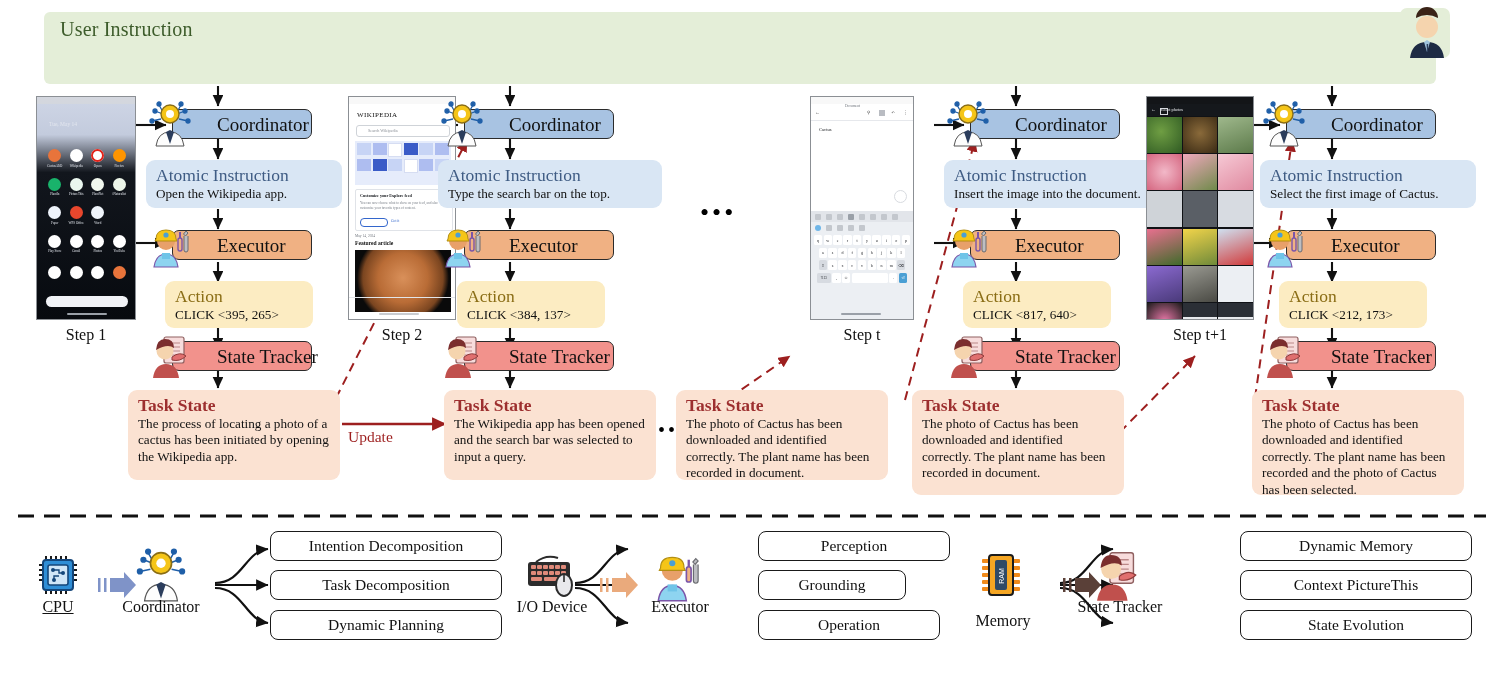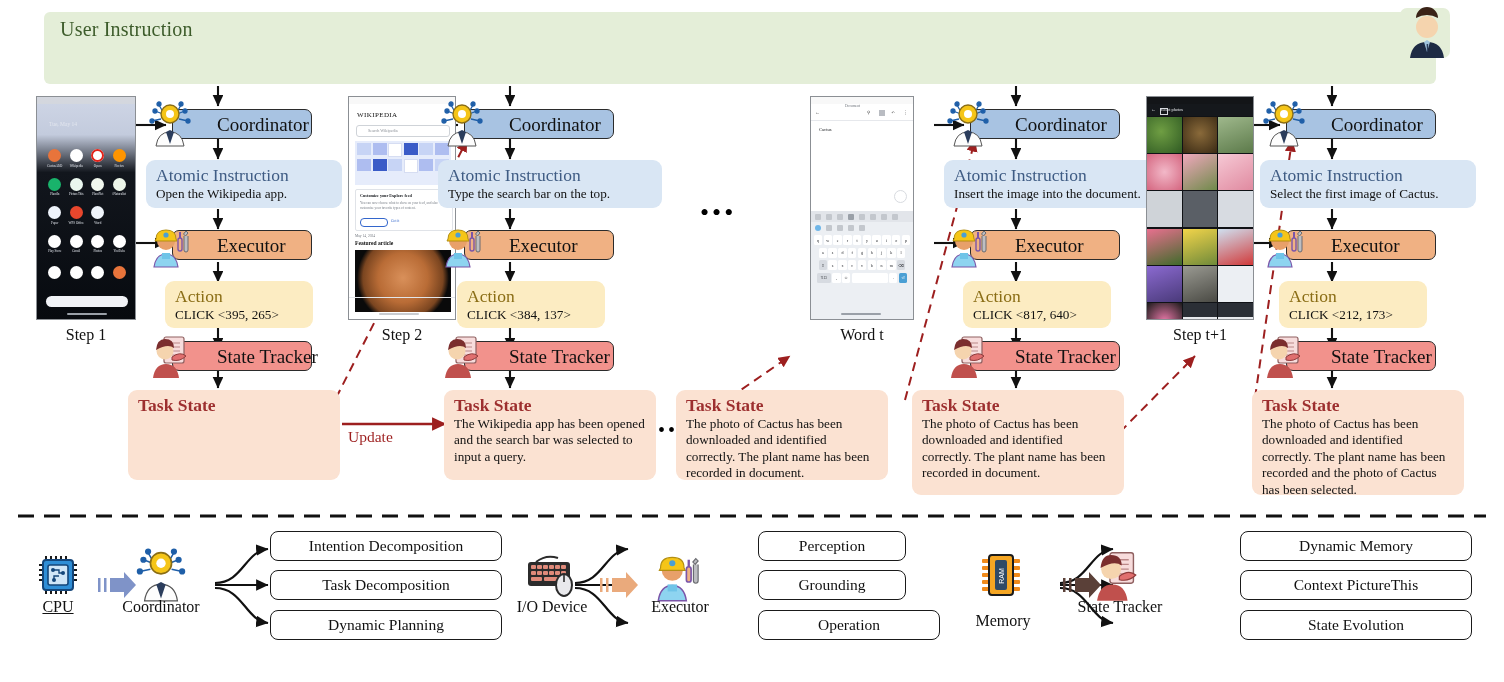--- a/index.html
+++ b/index.html
@@ -356,20 +356,21 @@
     <path d="M6 45 q2 -14 13 -14 q11 0 13 14 z" fill="#c0504d"></path>
     <circle cx="18" cy="18" r="8.5" fill="#f5d4ae"></circle>
     <path d="M9 17 q1 -11 9 -11 q9 0 9 9 q-6 -5 -18 2z" fill="#7b2e2e"></path>
     <path d="M25 24 q8 -6 14 -1 q-6 6 -14 4z" fill="#e06f6f" stroke="#8f3b3b" stroke-width="1"></path>
   </svg>
   <span class="role-label">State Tracker</span>
 </div>
 
 <div class="panel state" style="left:128px;top:390px;width:212px;height:90px;">
   <div class="p-title">Task State</div>
+  <div class="p-body">The process of locating a photo of a cactus has been initiated by opening the Wikipedia app.</div>
 </div>
 
 <div style="position:absolute;left:348px;top:428px;font-size:15.5px;color:#9d1f1f;">Update</div>
 
 <div class="phone ph2" style="left:348px;top:96px;width:108px;height:224px;background:#fff;">
   <div class="statusbar" style="position:relative;background:#f2f2f2;"></div>
   <div class="wk-title">WIKIPEDIA</div>
   <div class="wk-search">
     <span>Search Wikipedia</span>
   </div>
@@ -544,21 +545,21 @@
       <span class="key" style="width:14px;background:#d7dbe1;font-size:3.2px;">?123</span>
       <span class="key">,</span>
       <span class="key">☺</span>
       <span class="key" style="width:36px;"></span>
       <span class="key">.</span>
       <span class="key" style="background:#4a9fd4;color:#fff;">⏎</span>
     </div>
   </div>
   <div class="navline" style="background:#9aa0a8"></div>
 </div>
-<div class="steplabel" style="left:810px;top:326px;width:104px;"><span>Word t</span></div>
+<div class="steplabel" style="left:810px;top:326px;width:104px;"><span>Step t</span></div>
 
 <div class="role coord" style="left:970px;top:109px;width:150px;">
   <svg class="role-icon" viewBox="0 0 46 46">
     <g stroke="#1f5fa8" stroke-width="1.3" fill="#1f5fa8">
       <circle cx="8" cy="10" r="2"></circle>
         <circle cx="38" cy="10" r="2"></circle>
       <circle cx="5" cy="20" r="2"></circle>
         <circle cx="41" cy="20" r="2"></circle>
       <circle cx="12" cy="3" r="2"></circle>
         <circle cx="34" cy="3" r="2"></circle>
@@ -783,21 +784,21 @@
   <circle cx="19" cy="13" r="2.6" fill="#4a9fd4"></circle>
   <rect x="15" y="31" width="8" height="6" fill="#6fc4e8"></rect>
   <g stroke="#7b55a8" stroke-width="1.4" fill="#f0b183">
     <rect x="31" y="16" width="4" height="13" rx="2"></rect>
     <path d="M33 16 v-6" stroke-width="2"></path>
   </g>
   <path d="M39 9 l-2.5 3 l2 2 l2.5 -3 z M37 14 l0 14 a2 2 0 0 0 4 0 l0 -14" fill="#bdbec2" stroke="#6a6b70" stroke-width="1"></path>
 </svg>
 <div class="legend-cap" style="left:630px;top:598px;width:100px;">Executor</div>
 
-<div class="legend-box" style="left:758px;top:531px;width:148px;">Perception</div>
+<div class="legend-box" style="left:758px;top:531px;width:192px;">Perception</div>
 <div class="legend-box" style="left:758px;top:570px;width:148px;">Grounding</div>
 <div class="legend-box" style="left:758px;top:610px;width:182px;">Operation</div>
 
 <svg class="hw-icon" style="left:978px;top:550px;width:46px;height:50px;" viewBox="0 0 46 50">
   <g fill="#f08a1a">
     <rect x="4" y="9" width="9" height="4" rx="1"></rect>
       <rect x="4" y="16" width="9" height="4" rx="1"></rect>
     <rect x="4" y="23" width="9" height="4" rx="1"></rect>
       <rect x="4" y="30" width="9" height="4" rx="1"></rect>
     <rect x="4" y="37" width="9" height="4" rx="1"></rect>

